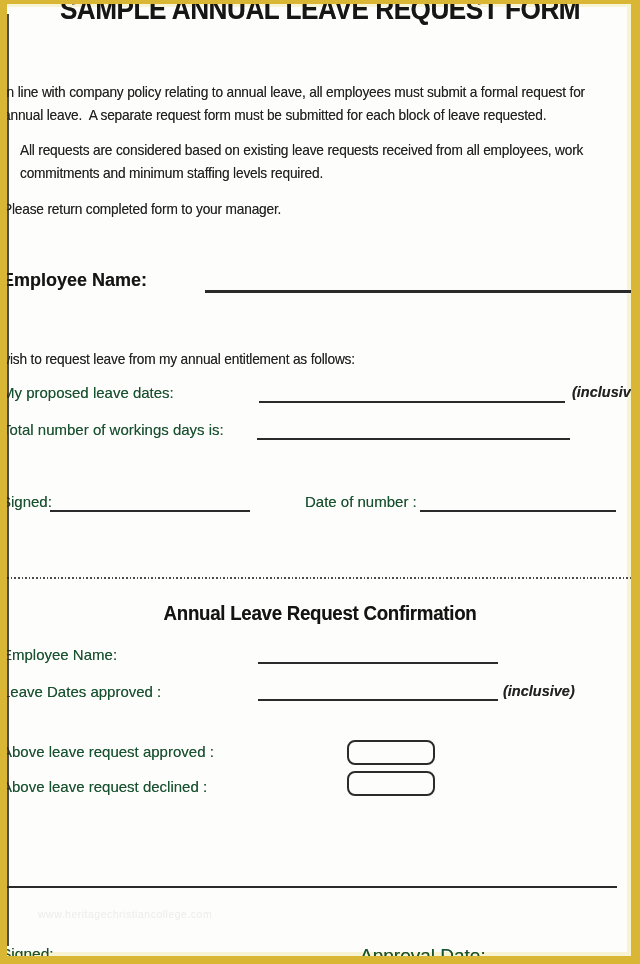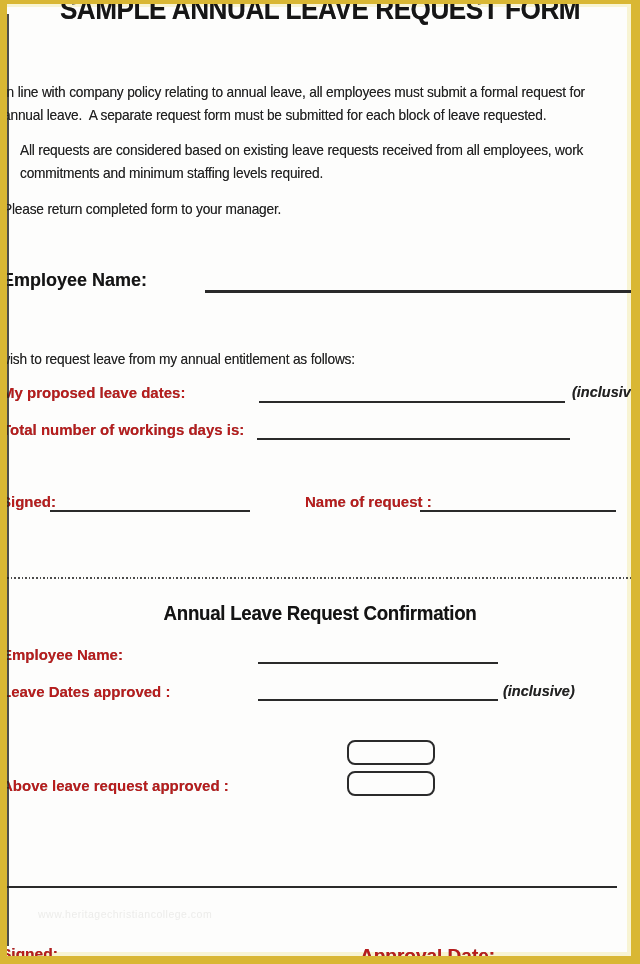--- a/index.html
+++ b/index.html
@@ -20,21 +20,21 @@
     text-align:center;
     font-size:29px;font-weight:700;letter-spacing:-0.5px;
     transform:scaleX(.9);transform-origin:50% 0;
     white-space:pre;color:#161616;
   }
   .para-line{
     font-size:14.3px;line-height:23px;letter-spacing:-0.2px;
     white-space:pre;transform:scaleX(.96);transform-origin:0 0;
     color:#222;
   }
-  .label{font-size:15px;font-weight:700;white-space:pre;color:#b91c1c;}
+  .label{font-size:15px;font-weight:400;white-space:pre;color:#14532d;}
   .label-lg{font-size:18px;font-weight:700;white-space:pre;color:#151515;}
   .note-italic{font-size:14.5px;font-weight:700;font-style:italic;white-space:pre;color:#222;}
   .conf-heading{
     left:0;right:0;top:602px;text-align:center;
     font-size:19.5px;font-weight:700;letter-spacing:-0.3px;
     transform:scaleX(.96);transform-origin:50% 0;color:#141414;
   }
   .watermark{font-size:10.5px;color:#ececea;letter-spacing:.5px;text-shadow:none;}
   
   .fill-line{background:#2a2a2a;height:1.8px;}
@@ -78,37 +78,38 @@
 
   <div class="abs label" style="left:2px;top:384px;">My proposed leave dates:</div>
   <div class="abs fill-line" style="left:259px;top:401px;width:306px;"></div>
   <div class="abs note-italic" style="left:572px;top:384px;">(inclusive)</div>
 
   <div class="abs label" style="left:2px;top:421px;">Total number of workings days is:</div>
   <div class="abs fill-line" style="left:257px;top:438px;width:313px;"></div>
 
   <div class="abs label" style="left:1px;top:493px;">Signed:</div>
   <div class="abs fill-line" style="left:50px;top:510px;width:200px;"></div>
-  <div class="abs label" style="left:305px;top:493px;">Name of request :</div>
+  <div class="abs label" style="left:305px;top:493px;">Date of number :</div>
   <div class="abs fill-line" style="left:420px;top:510px;width:196px;"></div>
 
   <div class="abs dotted-rule" style="left:0;top:577px;width:640px;"></div>
 
   <div class="abs conf-heading">Annual Leave Request Confirmation</div>
 
   <div class="abs label" style="left:2px;top:646px;">Employee Name:</div>
   <div class="abs fill-line" style="left:258px;top:662px;width:240px;"></div>
 
   <div class="abs label" style="left:2px;top:683px;">Leave Dates approved :</div>
   <div class="abs fill-line" style="left:258px;top:699px;width:240px;"></div>
   <div class="abs note-italic" style="left:503px;top:683px;">(inclusive)</div>
 
-  <div class="abs label" style="left:2px;top:777px;">Above leave request approved :</div>
+  <div class="abs label" style="left:2px;top:743px;">Above leave request approved :</div>
   <div class="abs check-box" style="left:347px;top:740px;"></div>
 
+  <div class="abs label" style="left:2px;top:778px;">Above leave request declined :</div>
   <div class="abs check-box" style="left:347px;top:771px;"></div>
 
   <div class="abs fill-line" style="left:2px;top:886px;width:615px;"></div>
 
   <div class="abs watermark" style="left:38px;top:908px;">www.heritagechristiancollege.com</div>
 
   <div class="abs label" style="left:1px;top:945px;font-size:15.5px;">Signed:</div>
   <div class="abs label" style="left:360px;top:945px;font-size:19px;">Approval Date:</div>
 
   <div class="edge-line"></div>

